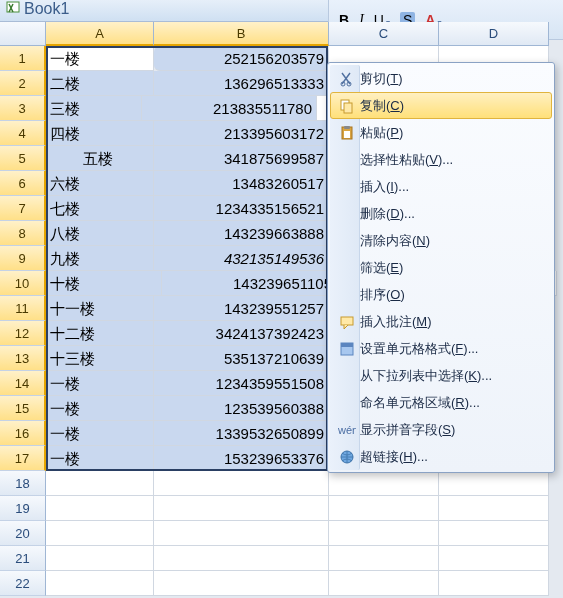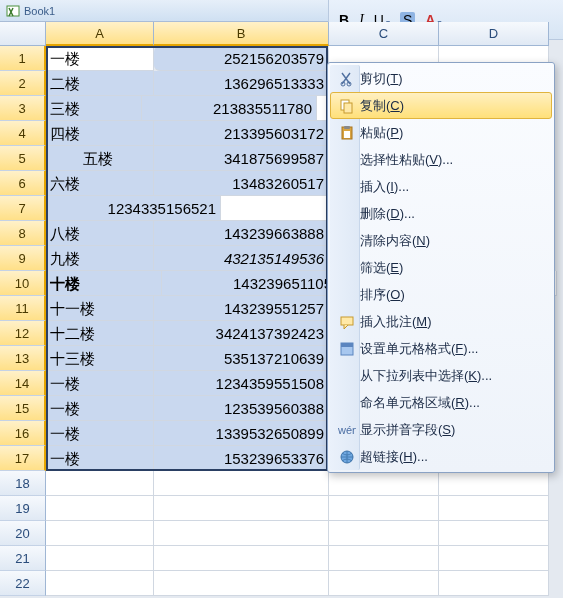--- a/index.html
+++ b/index.html
@@ -1,17 +1,17 @@
 <!DOCTYPE html>
 <html><head>
 <meta charset="utf-8">
 <style>
 *{box-sizing:border-box;margin:0;padding:0;font-family:"Microsoft YaHei",SimSun,Arial,sans-serif}
 body{background:#e4e9f0;width:563px;height:598px;overflow:hidden;position:relative}
-.titlebar{background:linear-gradient(#e6eff9,#cfe0f2);height:22px;display:flex;align-items:center;padding:0 6px;border-bottom:1px solid #a9bcd6;font-size:11px;color:#3b5d8a}
+.titlebar{background:linear-gradient(#e6eff9,#cfe0f2);height:22px;display:flex;padding:0 6px;border-bottom:1px solid #a9bcd6;font-size:16px;color:#3b5d8a}
 .titlebar .icon{width:14px;height:14px;margin-right:4px;display:inline-flex;align-items:center;justify-content:center}
 .fmtbar{position:absolute;top:0;right:0;height:40px;width:235px;background:linear-gradient(#e9f1fb,#d7e5f4);border-left:1px solid #b8c9df;border-bottom:1px solid #b8c9df;display:flex;align-items:center;gap:10px;padding:0 10px;font-size:14px}
 .fmtbar .b{font-weight:700}
 .fmtbar .i{font-style:italic;font-family:serif}
 .fmtbar .u{text-decoration:underline}
 .fmtbar .s{background:#8fb4e3;padding:0 3px;border-radius:2px}
 .fmtbar .aicon{font-weight:700;color:#c33;border-bottom:2px solid #c33;line-height:.9}
 .tri{font-size:8px;color:#5b7aa6;margin-left:2px}
 .sheet{position:absolute;top:22px;left:0;right:0;bottom:0}
 .corner{position:absolute;top:0;left:0;width:46px;height:24px;background:linear-gradient(#f6f9fd,#e0e9f4);border-right:1px solid #9fb6d4;border-bottom:1px solid #9fb6d4}
@@ -107,41 +107,42 @@
       </div>
       <div class="row">
         <div class="rowhdr sel">6</div>
         <div class="cell colA selrange" style="width: 108px;">六楼</div>
         <div class="cell colB selrange" style="width: 175px;">13483260517</div>
         <div class="cell colC" style="width: 110px;"></div>
         <div class="cell colD" style="width: 110px;"></div>
       </div>
       <div class="row">
         <div class="rowhdr sel">7</div>
+        <div class="cell colA selrange" style="width: 108px;">七楼</div>
         <div class="cell colB selrange" style="width: 175px;">1234335156521</div>
         <div class="cell colC" style="width: 110px;"></div>
         <div class="cell colD" style="width: 110px;"></div>
       </div>
       <div class="row">
         <div class="rowhdr sel">8</div>
         <div class="cell colA selrange" style="width: 108px;">八楼</div>
         <div class="cell colB selrange" style="width: 175px;">143239663888</div>
         <div class="cell colC" style="width: 110px;"></div>
         <div class="cell colD" style="width: 110px;"></div>
       </div>
       <div class="row">
         <div class="rowhdr sel">9</div>
         <div class="cell colA selrange" style="width: 108px;">九楼</div>
         <div class="cell colB selrange" style="width: 175px; font-style: italic;">432135149536</div>
         <div class="cell colC" style="width: 110px;"></div>
         <div class="cell colD" style="width: 110px;"></div>
       </div>
       <div class="row">
         <div class="rowhdr sel">10</div>
-        <div class="cell colA selrange" style="width: 116px; font-weight: bold;">十楼</div>
+        <div class="cell colA selrange" style="width: 116px;">十楼</div>
         <div class="cell colB selrange" style="width: 175px;">143239651105</div>
         <div class="cell colC" style="width: 110px;"></div>
         <div class="cell colD" style="width: 110px;"></div>
       </div>
       <div class="row">
         <div class="rowhdr sel">11</div>
         <div class="cell colA selrange" style="width: 108px;">十一楼</div>
         <div class="cell colB selrange" style="width: 175px;">143239551257</div>
         <div class="cell colC" style="width: 110px;"></div>
         <div class="cell colD" style="width: 110px;"></div>

